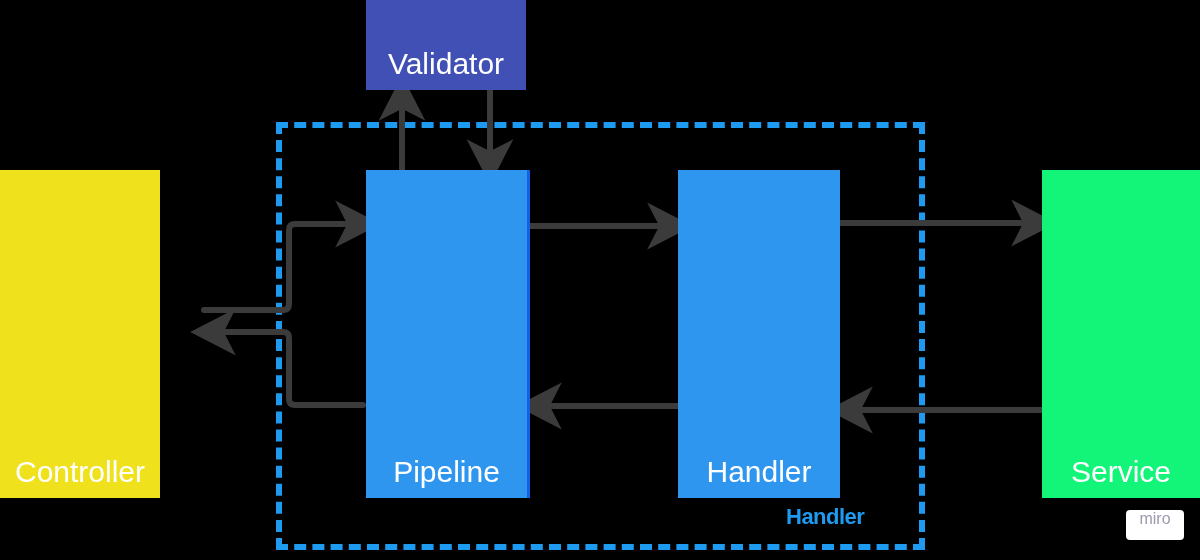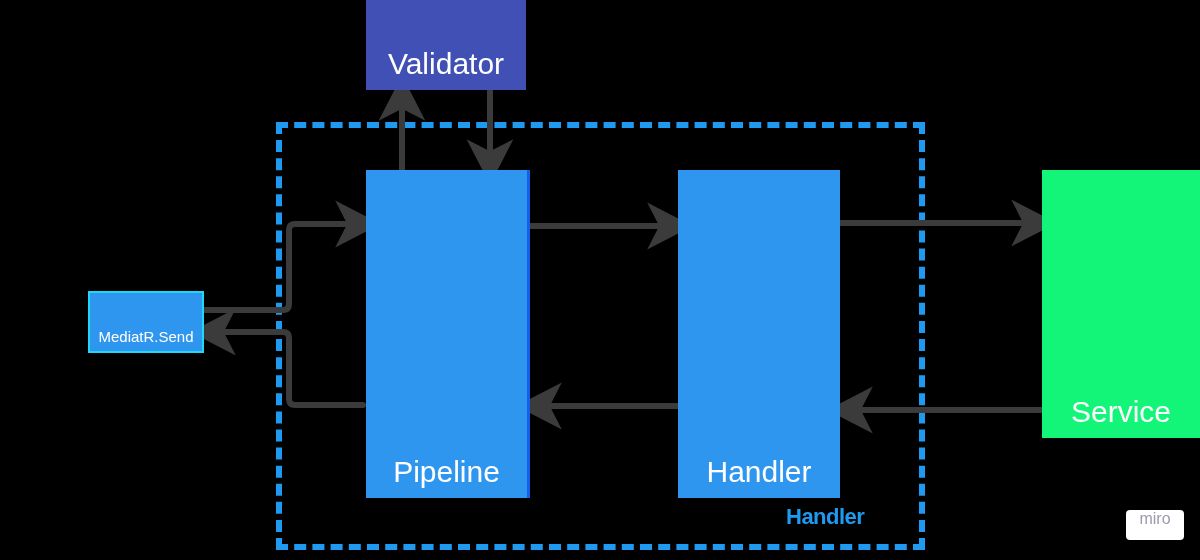--- a/index.html
+++ b/index.html
@@ -35,21 +35,21 @@
     left: 0px;
     top: 170px;
     width: 160px;
     height: 328px;
     background: #EFE11C;
   }
   #service {
     left: 1042px;
     top: 170px;
     width: 158px;
-    height: 268px;
+    height: 328px;
     background: #13F578;
   }
   #validator {
     left: 366px;
     top: -10px;
     width: 160px;
     height: 100px;
     background: #4150B5;
   }
   #pipeline {
@@ -154,40 +154,40 @@
 
     <path d="M527,226 L664,226" fill="none" stroke="#3B3B3B" stroke-width="6" stroke-linecap="round" marker-end="url(#arrow-r)"></path>
 
     <path d="M681,406 L545,406" fill="none" stroke="#3B3B3B" stroke-width="6" stroke-linecap="round" marker-end="url(#arrow-r)"></path>
 
     <path d="M838,223 L1028,223" fill="none" stroke="#3B3B3B" stroke-width="6" stroke-linecap="round" marker-end="url(#arrow-r)"></path>
 
     <path d="M1042,410 L856,410" fill="none" stroke="#3B3B3B" stroke-width="6" stroke-linecap="round" marker-end="url(#arrow-r)"></path>
   </svg>
 
+  <div class="node" id="controller">
+    <div class="node-label">Controller</div>
+  </div>
 
   <div class="node" id="validator">
     <div class="node-label">Validator</div>
   </div>
 
   <div class="node" id="pipeline">
     <div class="node-label">Pipeline</div>
   </div>
 
   <div class="node" id="handler">
     <div class="node-label">Handler</div>
   </div>
 
   <div class="node" id="service">
     <div class="node-label">Service</div>
   </div>
 
-  <div class="node" id="mediatr-send">
-    <div class="send-label">MediatR.Send</div>
-  </div>
 
   <div id="mediatr-boundary-label">Handler</div>
 
   <div id="miro-watermark">
     <span>miro</span>
   </div>
 
 </div>
 
 </body></html>

